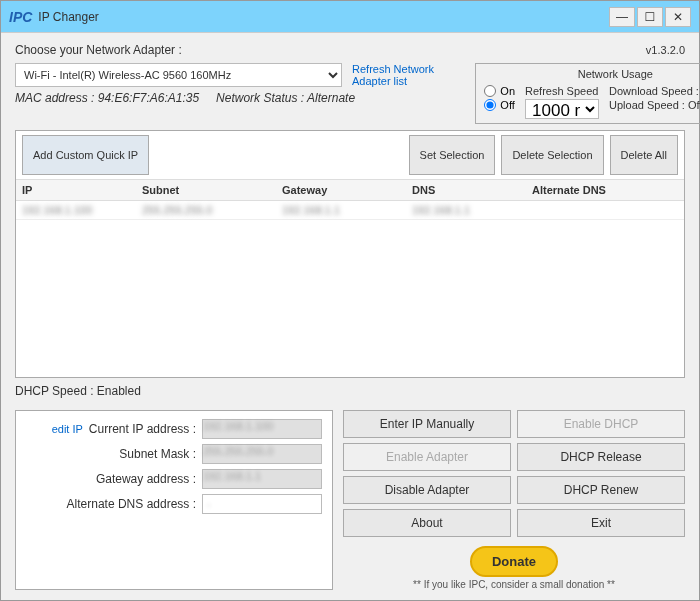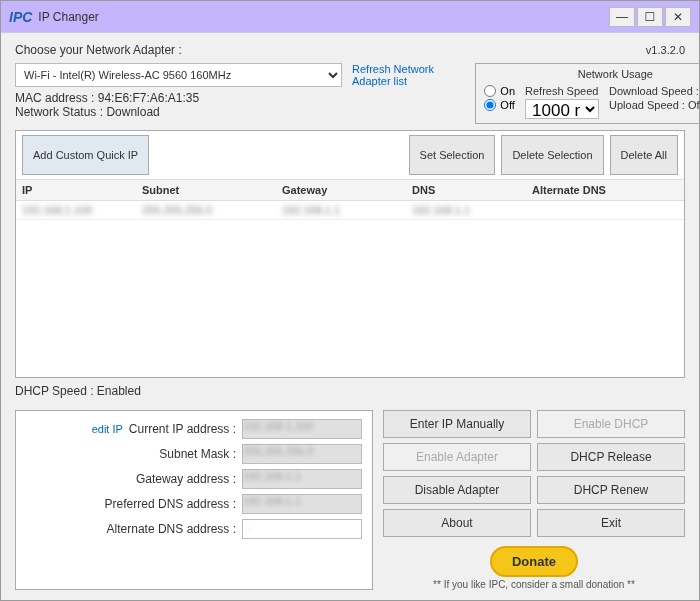--- a/index.html
+++ b/index.html
@@ -15,21 +15,21 @@
     .window {
       width: 700px;
       height: 601px;
       background: #f0f0f0;
       border: 1px solid #999;
       box-shadow: 2px 2px 8px rgba(0,0,0,0.3);
       display: flex;
       flex-direction: column;
     }
     .title-bar {
-      background: #c4b5fd;
+      background: #7dd3fc;
       border-bottom: 1px solid #ccc;
       padding: 6px 8px;
       display: flex;
       align-items: center;
       justify-content: space-between;
       height: 32px;
     }
     .title-bar-left {
       display: flex;
       align-items: center;
@@ -97,22 +97,22 @@
       color: #333;
     }
     .refresh-link {
       color: #0066cc;
       cursor: pointer;
       font-size: 11px;
       text-decoration: none;
     }
     .info-col {
       display: flex;
-      flex-direction: column;
-      gap: 0;
+      gap: 17px;
+      font-style: italic;
     }
     .info-text {
       font-size: 12px;
       color: #333;
     }
     .info-text span.val {
       color: #333;
     }
     .info-text span.connected {
       color: #333;
@@ -272,21 +272,21 @@
       display: flex;
       flex-direction: column;
       gap: 5px;
       justify-content: flex-start;
     }
     .btn-row {
       display: flex;
       gap: 6px;
     }
     .action-btn {
-      width: 148px;
+      width: 168px;
       height: 28px;
       border: 1px solid #aaa;
       background: #e8e8e8;
       cursor: pointer;
       font-size: 12px;
       color: #333;
       display: flex;
       align-items: center;
       justify-content: center;
     }
@@ -358,21 +358,21 @@
           </select>
           <a class="refresh-link">Refresh Network Adapter list</a>
         </div>
         <div class="info-col">
           <div class="info-text">
             <span>MAC address : </span>
             <span class="val">94:E6:F7:A6:A1:35</span>
           </div>
           <div class="info-text">
             <span>Network Status : </span>
-            <span class="connected">Download</span>
+            <span class="connected">Alternate</span>
           </div>
         </div>
       </div>
 
       <div class="network-usage-box">
         <div class="network-usage-title">Network Usage</div>
         <div class="usage-inner">
           <div class="radio-col">
             <div class="radio-row">
               <input type="radio" name="network-usage" style="">
@@ -442,24 +442,20 @@
           </div>
           <div class="field-row">
             <span class="field-label">Subnet Mask :</span>
             <div class="field-value blurred">255.255.255.0</div>
           </div>
           <div class="field-row">
             <span class="field-label">Gateway address :</span>
             <div class="field-value blurred">192.168.1.1</div>
           </div>
           <div class="field-row">
-            <span class="field-label">Preferred DNS address :</span>
-            <div class="field-value blurred">192.168.1.1</div>
-          </div>
-          <div class="field-row">
             <span class="field-label">Alternate DNS address :</span>
             <div class="field-value" style="background:transparent;border:1px solid #bbb;display:flex;align-items:center;padding-left:4px;">-</div>
           </div>
         </div>
 
         <div class="right-panel">
           <div class="btn-row">
             <button class="action-btn">Enter IP Manually</button>
             <button class="action-btn disabled">Enable DHCP</button>
           </div>

